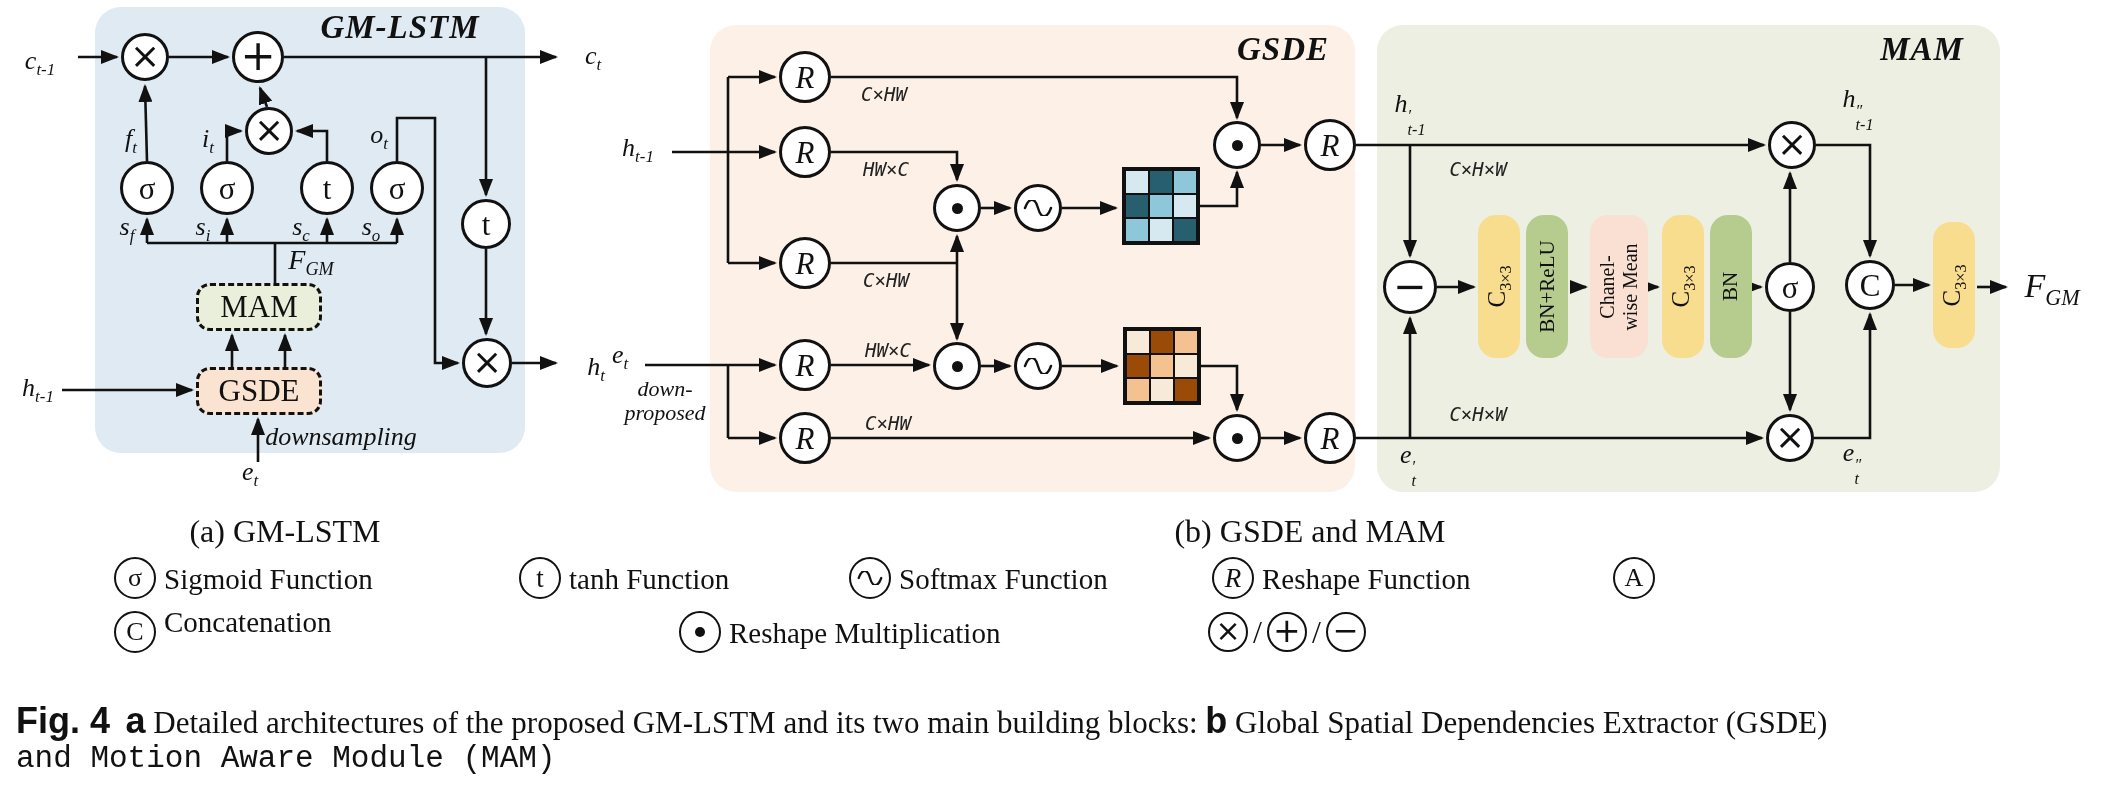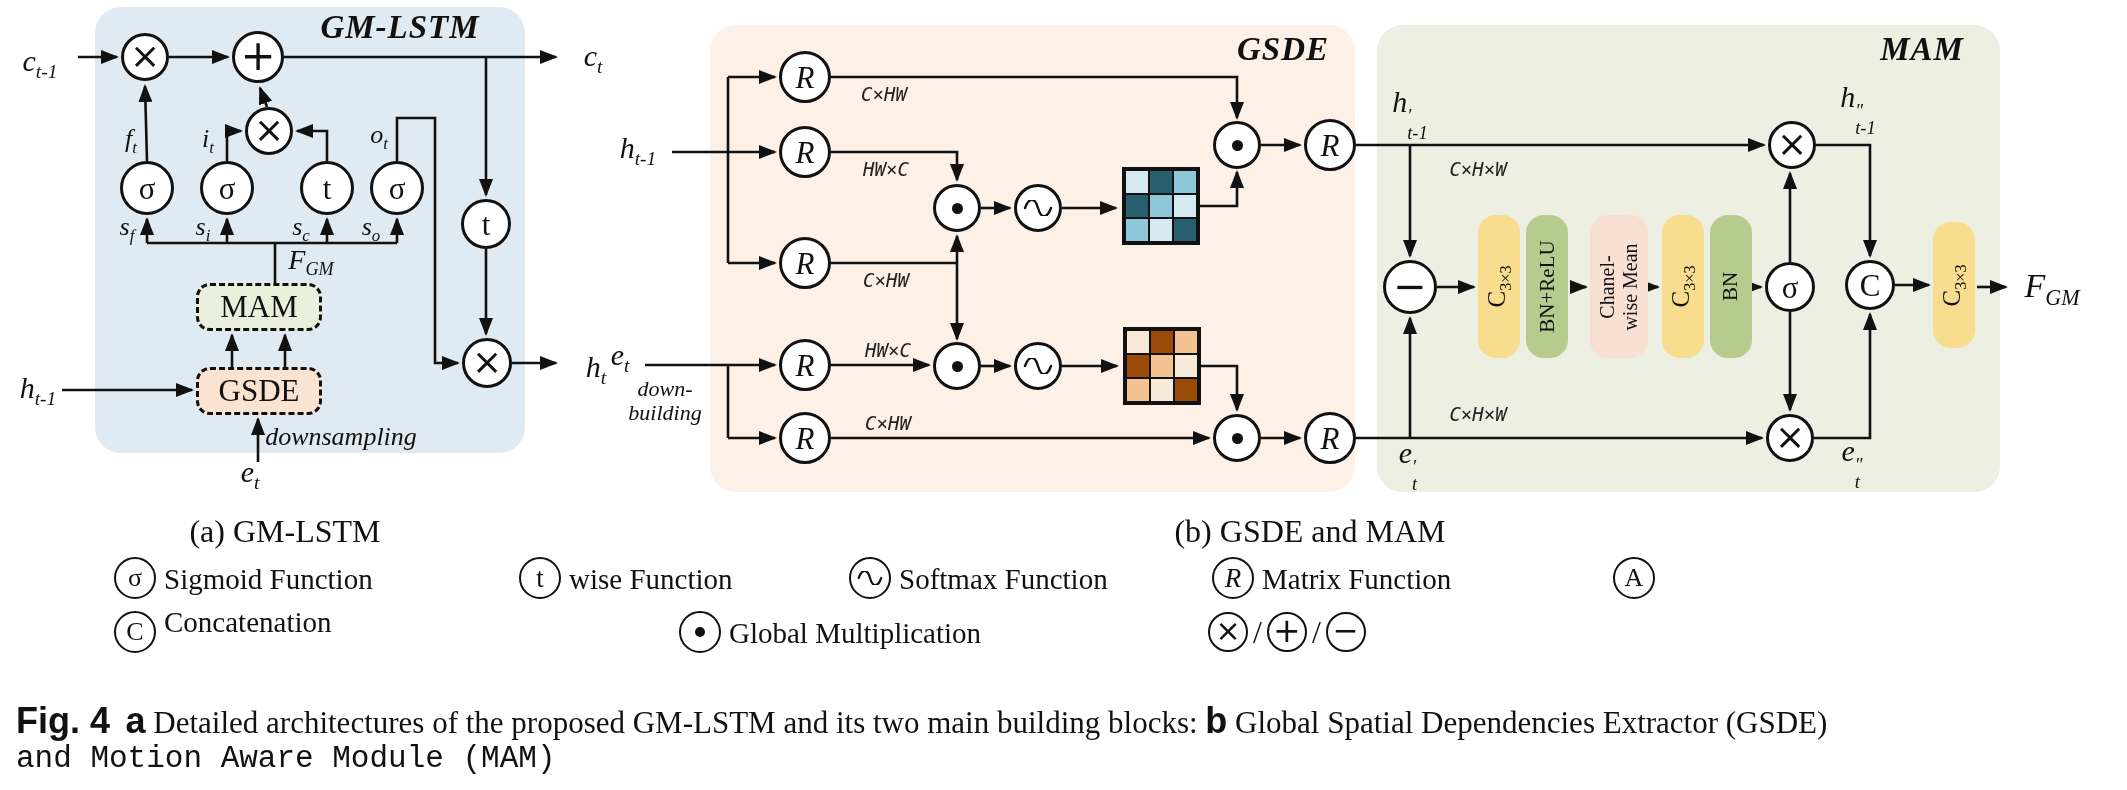--- a/index.html
+++ b/index.html
@@ -2,21 +2,21 @@
 <html><head>
 <meta charset="utf-8">
 <style>
   html,body{margin:0;padding:0;background:#ffffff;}
   #fig{position:relative;width:2127px;height:790px;background:#ffffff;overflow:hidden;
        font-family:"Liberation Serif",serif;color:#111;}
   .panel{position:absolute;border-radius:26px;}
   .lbl{position:absolute;transform:translate(-50%,-50%);white-space:nowrap;}
   .llbl{position:absolute;transform:translate(0,-50%);white-space:nowrap;}
   .ital{font-style:italic;}
-  .var{font-style:italic;font-size:30px;}
+  .var{font-style:italic;font-size:26px;}
   .small-var{font-style:italic;font-size:26px;}
   .title{font-style:italic;font-weight:bold;font-size:33px;letter-spacing:1px;}
   .dim{font-family:"DejaVu Sans Mono",monospace;font-style:italic;font-size:19px;color:#222;}
   .circ{position:absolute;background:#fff;border:3px solid #111;border-radius:50%;
         display:flex;align-items:center;justify-content:center;box-sizing:border-box;line-height:1;}
   .r20{width:40px;height:40px;} .r21{width:42px;height:42px;border-width:2.5px;}
   .r24{width:48px;height:48px;} .r25{width:50px;height:50px;}
   .r26{width:52px;height:52px;} .r27{width:54px;height:54px;}
   .op{font-family:"DejaVu Sans",sans-serif;font-size:36px;font-weight:400;padding-bottom:3px;}
   .op-plus{font-size:42px;} .op-minus{font-size:40px;}
@@ -175,21 +175,21 @@
   <div class="dashedbox" style="left: 196px; top: 367px; width: 126px; height: 48px; background: rgb(251, 227, 210);">
       <span>GSDE</span>
     </div>
 
   <div class="lbl title" style="left:1283px;top:49px;">GSDE</div>
 
   <div class="lbl var" style="left:638px;top:150px;"><span>h</span><sub>t-1</sub></div>
   <div class="lbl var" style="left:620px;top:357px;"><span>e</span><sub>t</sub></div>
   <div class="lbl ital" style="left:665px;top:401px;font-size:22px;line-height:1.1;text-align:center;">
     <div>down-</div>
-    <div>building</div>
+    <div>proposed</div>
   </div>
 
   <div class="circ r26" style="left:779px;top:51px;">
       <span class="glyph-it">R</span>
     </div>
   <div class="circ r26" style="left:779px;top:126px;">
       <span class="glyph-it">R</span>
     </div>
   <div class="circ r26" style="left:779px;top:237px;">
       <span class="glyph-it">R</span>
@@ -323,47 +323,47 @@
   <div class="lbl cap" style="left:1310px;top:531px;">(b) GSDE and MAM</div>
 
   <div class="circ r21" style="left:114px;top:557px;">
       <span class="glyph-serif" style="font-size:26px;">σ</span>
     </div>
   <div class="llbl legend-text" style="left:164px;top:579px;">Sigmoid Function</div>
 
   <div class="circ r21" style="left:519px;top:557px;">
       <span class="glyph-serif" style="font-size:27px;">t</span>
     </div>
-  <div class="llbl legend-text" style="left:569px;top:579px;">wise Function</div>
+  <div class="llbl legend-text" style="left:569px;top:579px;">tanh Function</div>
 
   <div class="circ r21" style="left:849px;top:557px;">
     <svg class="wave" width="26" height="14" viewBox="0 0 30 16">
         <path d="M2,8 C6,-3 12,-3 15,8 C18,19 24,19 28,8" stroke="#111" stroke-width="2.6" fill="none" stroke-linecap="round"></path>
       </svg>
   </div>
   <div class="llbl legend-text" style="left:899px;top:579px;">Softmax Function</div>
 
   <div class="circ r21" style="left:1212px;top:557px;">
       <span class="glyph-it" style="font-size:27px;">R</span>
     </div>
-  <div class="llbl legend-text" style="left:1262px;top:579px;">Matrix Function</div>
+  <div class="llbl legend-text" style="left:1262px;top:579px;">Reshape Function</div>
 
   <div class="circ r21" style="left:1613px;top:557px;">
       <span class="glyph-serif" style="font-size:26px;">A</span>
     </div>
 
   <div class="circ r21" style="left:114px;top:611px;">
       <span class="glyph-serif" style="font-size:26px;">C</span>
     </div>
   <div class="llbl legend-text" style="left:164px;top:622px;">Concatenation</div>
 
   <div class="circ r21" style="left:679px;top:611px;">
       <span class="dotmark" style="width:10px;height:10px;"></span>
     </div>
-  <div class="llbl legend-text" style="left:729px;top:633px;">Global Multiplication</div>
+  <div class="llbl legend-text" style="left:729px;top:633px;">Reshape Multiplication</div>
 
   <div class="ew-row" style="left:1208px;top:612px;">
     <div class="circ r20" style="border-width:2.5px;">
         <span class="op" style="font-size:30px;">×</span>
       </div>
     <span class="slash">/</span>
     <div class="circ r20" style="border-width:2.5px;">
         <span class="op" style="font-size:33px;">+</span>
       </div>
     <span class="slash">/</span>

